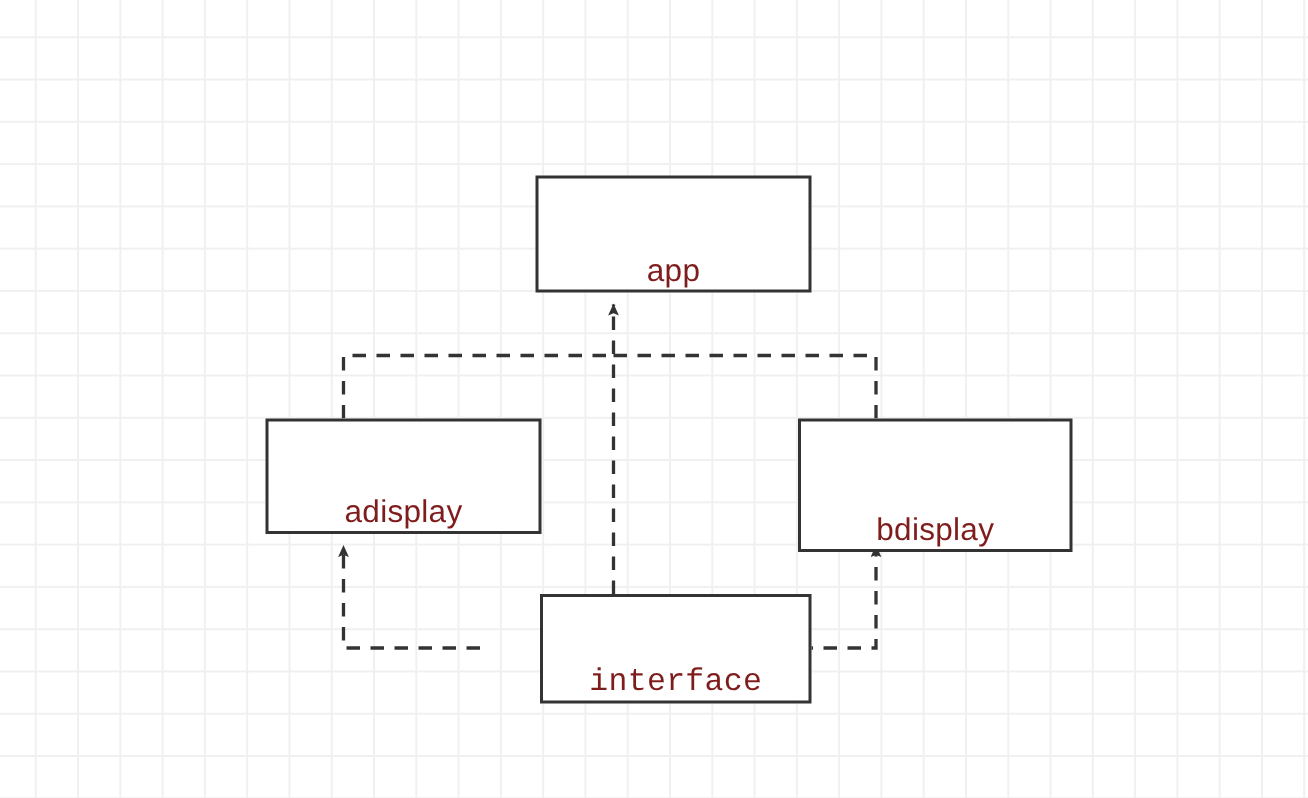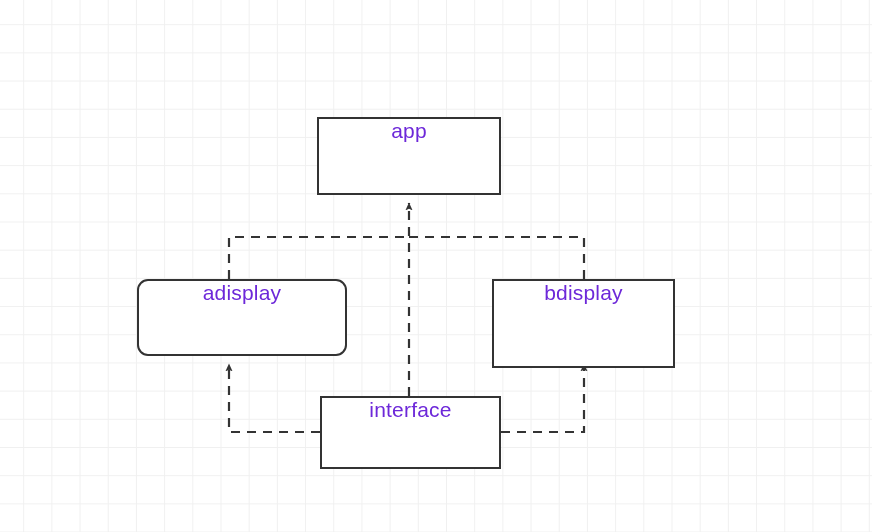--- a/index.html
+++ b/index.html
@@ -26,31 +26,32 @@
     top: 0;
     width: 872px;
     height: 532px;
   }
   .node-box {
     position: absolute;
     box-sizing: border-box;
     border: 2px solid #333333;
     background: #ffffff;
     display: flex;
-    align-items: flex-start;
+    align-items: flex-end;
     justify-content: center;
-    color: #6d28d9;
+    color: #7f1d1d;
     font-size: 21px;
     font-family: "Liberation Sans", sans-serif;
     letter-spacing: 0.2px;
+    margin-left: 40px;
   }
   #node-app      { left: 317px; top: 117px; width: 184px; height: 78px; }
-  #node-adisplay { left: 137px; top: 279px; width: 210px; height: 77px; border-radius: 11px; }
+  #node-adisplay { left: 137px; top: 279px; width: 184px; height: 77px; }
   #node-bdisplay { left: 492px; top: 279px; width: 183px; height: 89px; }
-  #node-interface{ left: 320px; top: 396px; width: 181px; height: 73px; }
+  #node-interface{ left: 320px; top: 396px; width: 181px; height: 73px; font-family: Liberation Mono, monospace; }
   #watermark {
     position: absolute;
     right: 16px;
     bottom: 12px;
     color: #cfcfcf;
     font-size: 15px;
     font-family: "DejaVu Sans", sans-serif;
     letter-spacing: 1px;
     user-select: none;
   }

